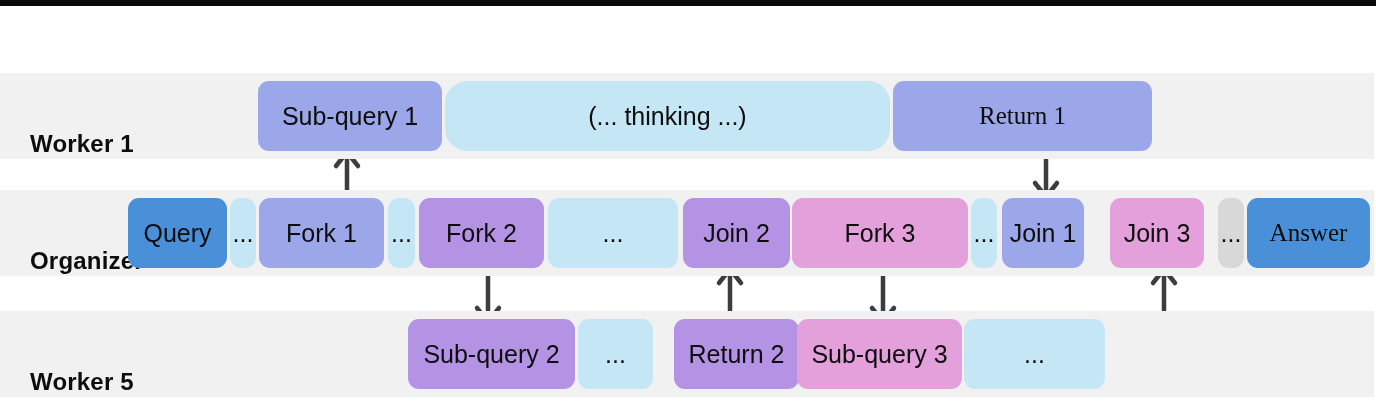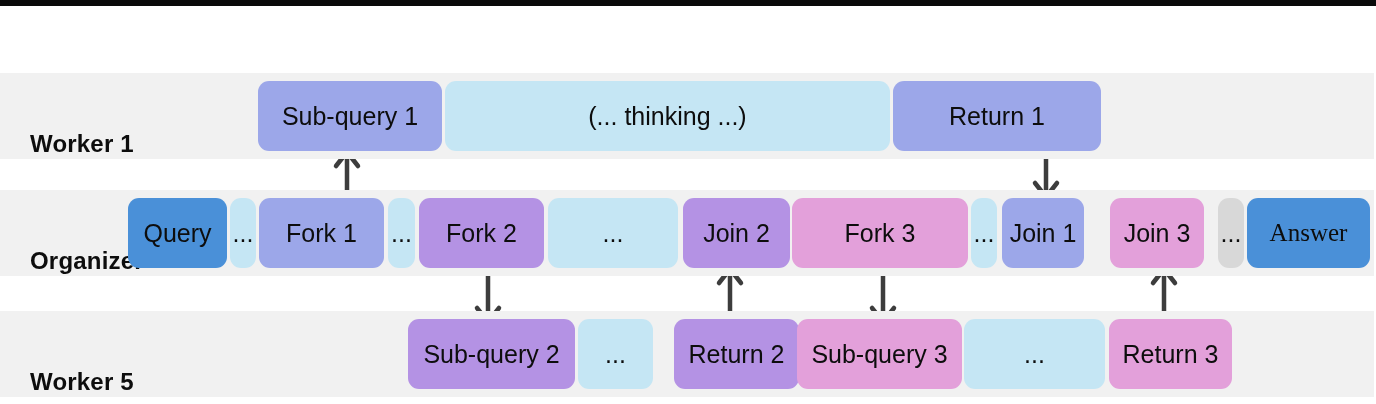--- a/index.html
+++ b/index.html
@@ -86,22 +86,22 @@
         <polyline points="872,308 883,322 894,308"></polyline>
       </g>
       <g stroke="#3d3d3d" stroke-width="4.5" fill="none" stroke-linecap="round">
         <line x1="1164" x2="1164" y1="318" y2="272"></line>
         <polyline points="1153,283 1164,269 1175,283"></polyline>
       </g>
     </svg>
 <div class="lane" style="top: 73px; background: rgb(241, 241, 241);">
       <div class="lane-label">Worker 1</div>
       <div class="box" style="left: 258px; width: 184px; background: rgb(156, 167, 233);">Sub-query 1</div>
-      <div class="box" style="left: 445px; width: 445px; background: rgb(197, 230, 244);">(... thinking ...)</div>
-      <div class="box" style="left: 893px; width: 208px; background: rgb(156, 167, 233);">Return 1</div>
+      <div class="box" style="left: 445px; width: 445px; background: rgb(197, 230, 244); border-radius: 22px;">(... thinking ...)</div>
+      <div class="box" style="left: 893px; width: 259px; background: rgb(156, 167, 233); font-family: Liberation Serif, serif;">Return 1</div>
     </div>
     <div class="lane" style="top: 190px; background: rgb(241, 241, 241);">
       <div class="lane-label">Organizer</div>
       <div class="box" style="left: 128px; width: 99px; background: rgb(74, 144, 216);">Query</div>
       <div class="box" style="left: 230px; width: 26px; background: rgb(197, 230, 244);">...</div>
       <div class="box" style="left: 259px; width: 125px; background: rgb(156, 167, 233);">Fork 1</div>
       <div class="box" style="left: 388px; width: 27px; background: rgb(197, 230, 244);">...</div>
       <div class="box" style="left: 419px; width: 125px; background: rgb(180, 146, 228);">Fork 2</div>
       <div class="box" style="left: 548px; width: 130px; background: rgb(197, 230, 244);">...</div>
       <div class="box" style="left: 683px; width: 107px; background: rgb(180, 146, 228);">Join 2</div>
@@ -112,15 +112,14 @@
       <div class="box" style="left: 1218px; width: 26px; background: rgb(216, 216, 216);">...</div>
       <div class="box" style="left: 1247px; width: 123px; background: rgb(74, 144, 216); font-family: Liberation Serif, serif;">Answer</div>
     </div>
     <div class="lane" style="top: 311px; background: rgb(241, 241, 241);">
       <div class="lane-label">Worker 5</div>
       <div class="box" style="left: 408px; width: 167px; background: rgb(180, 146, 228);">Sub-query 2</div>
       <div class="box" style="left: 578px; width: 75px; background: rgb(197, 230, 244);">...</div>
       <div class="box" style="left: 657px; width: 125px; background: rgb(180, 146, 228); margin-left: 17px;">Return 2</div>
       <div class="box" style="left: 797px; width: 165px; background: rgb(227, 160, 218);">Sub-query 3</div>
       <div class="box" style="left: 964px; width: 141px; background: rgb(197, 230, 244);">...</div>
-      <div class="box" style="left: 1109px; width: 123px; background: rgb(227, 160, 218);">Return 3</div>
     </div>
   </div>
 
 </body></html>

